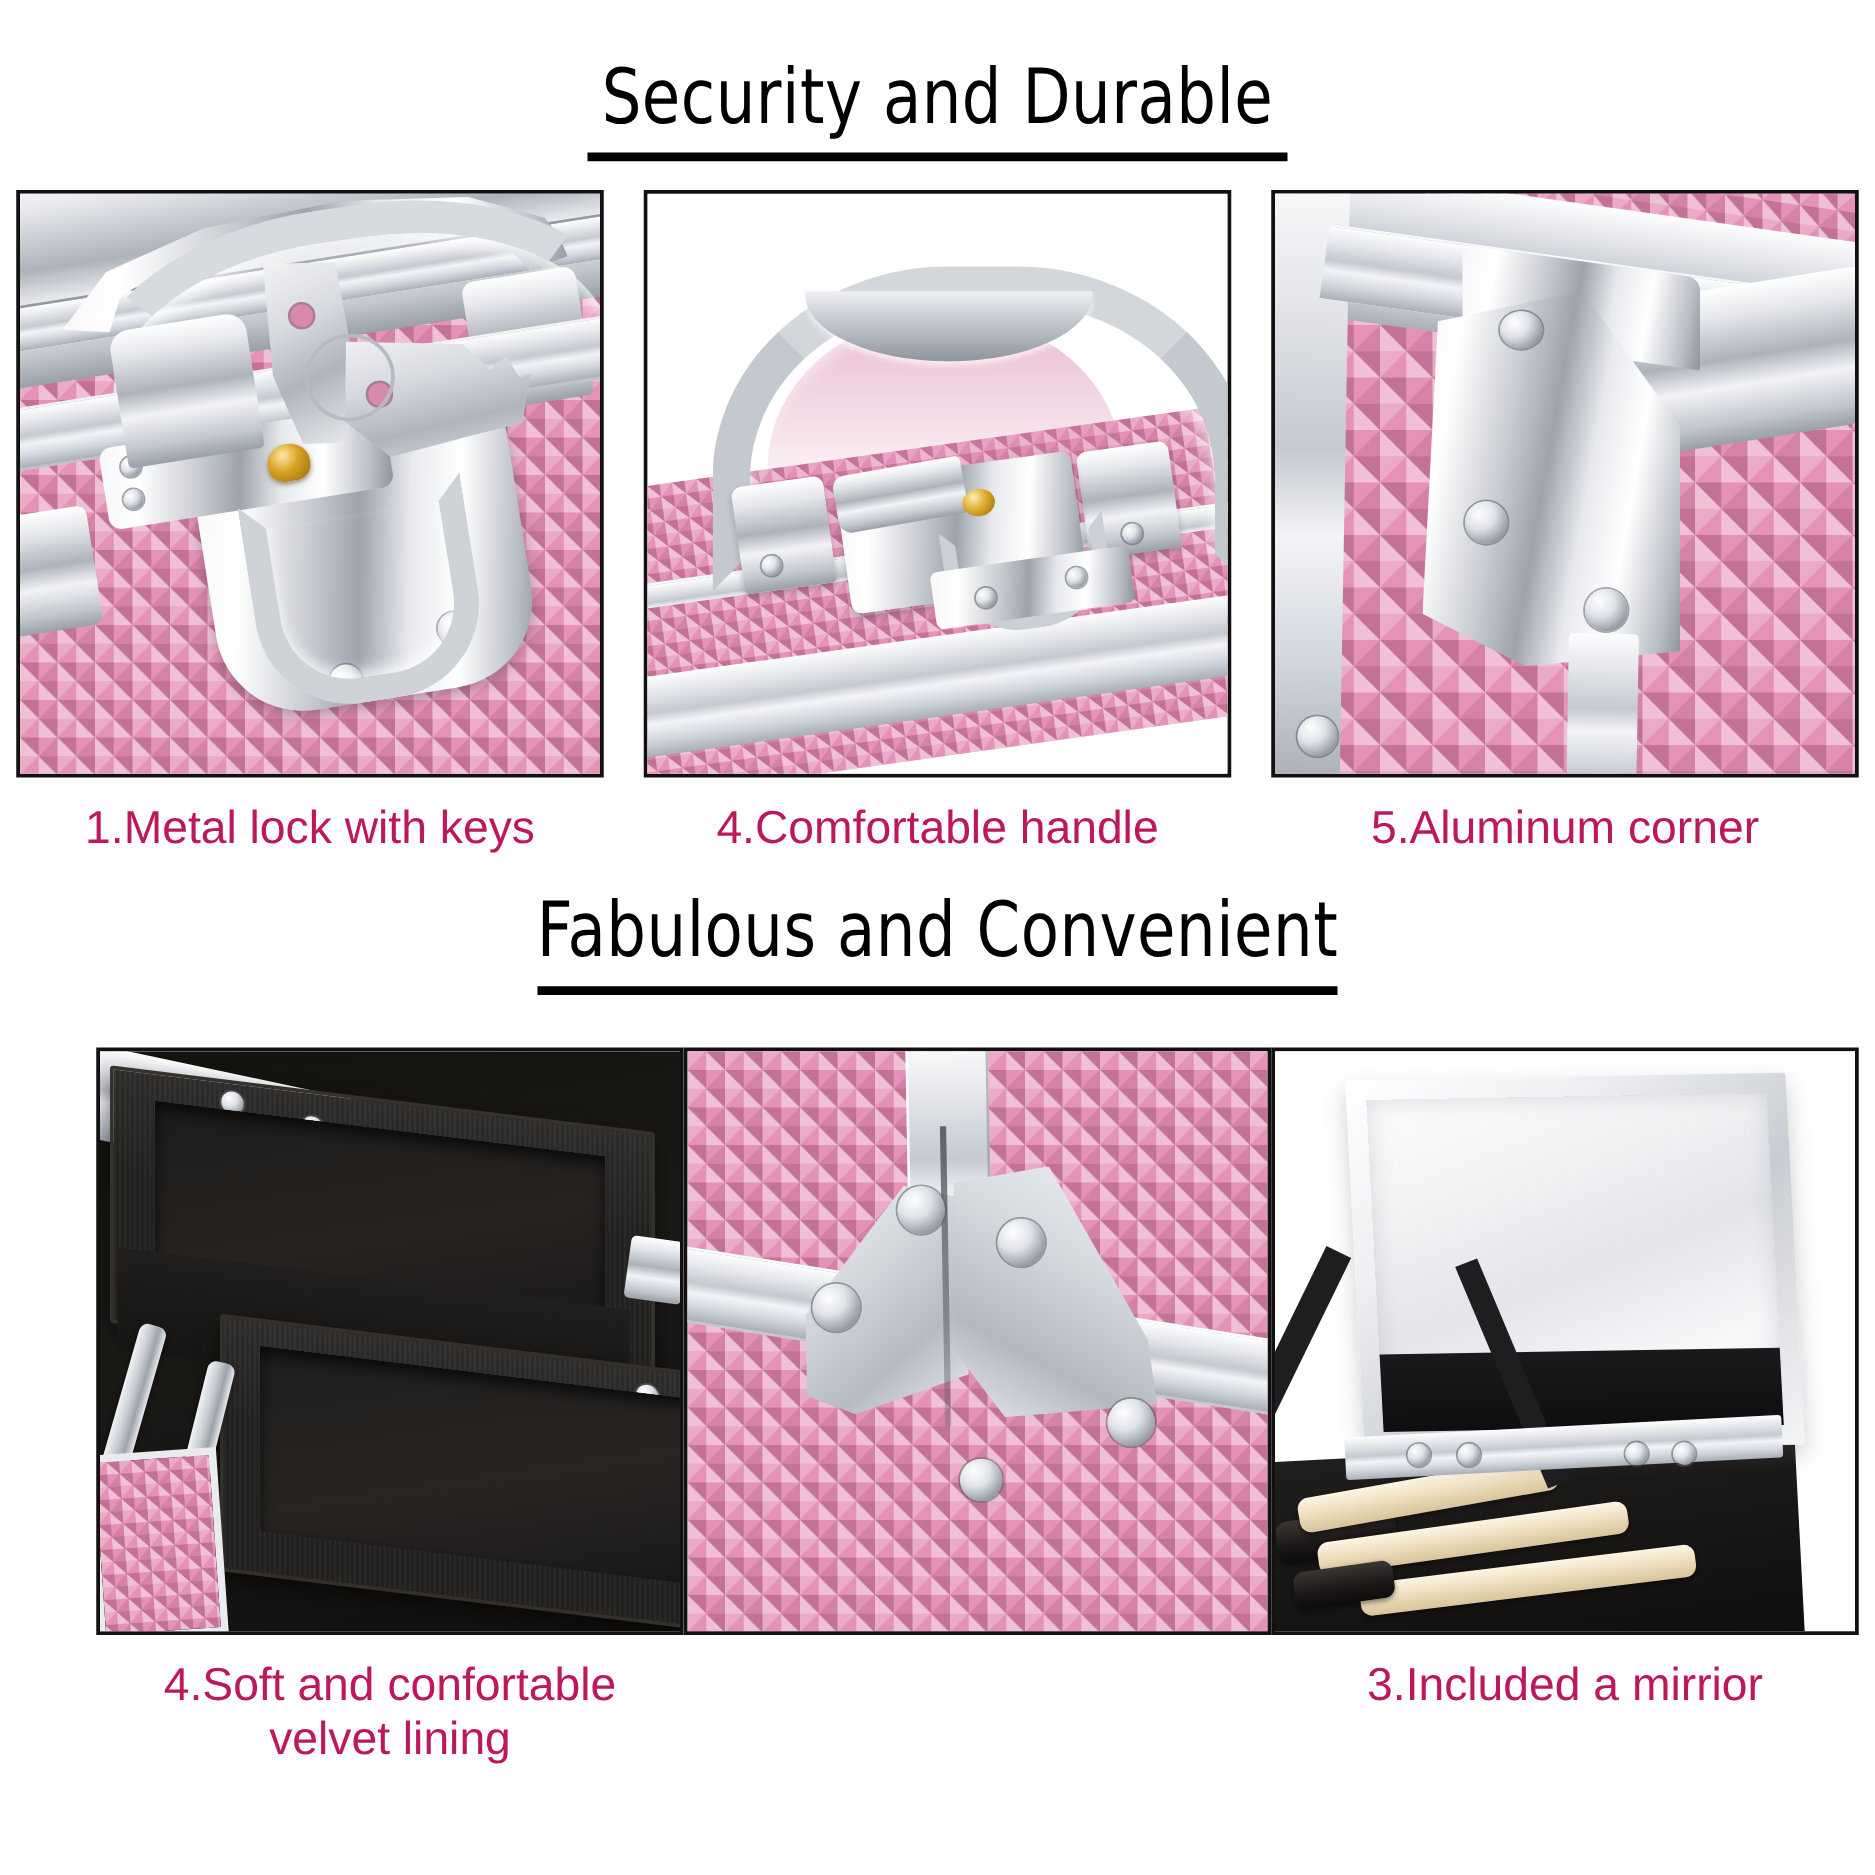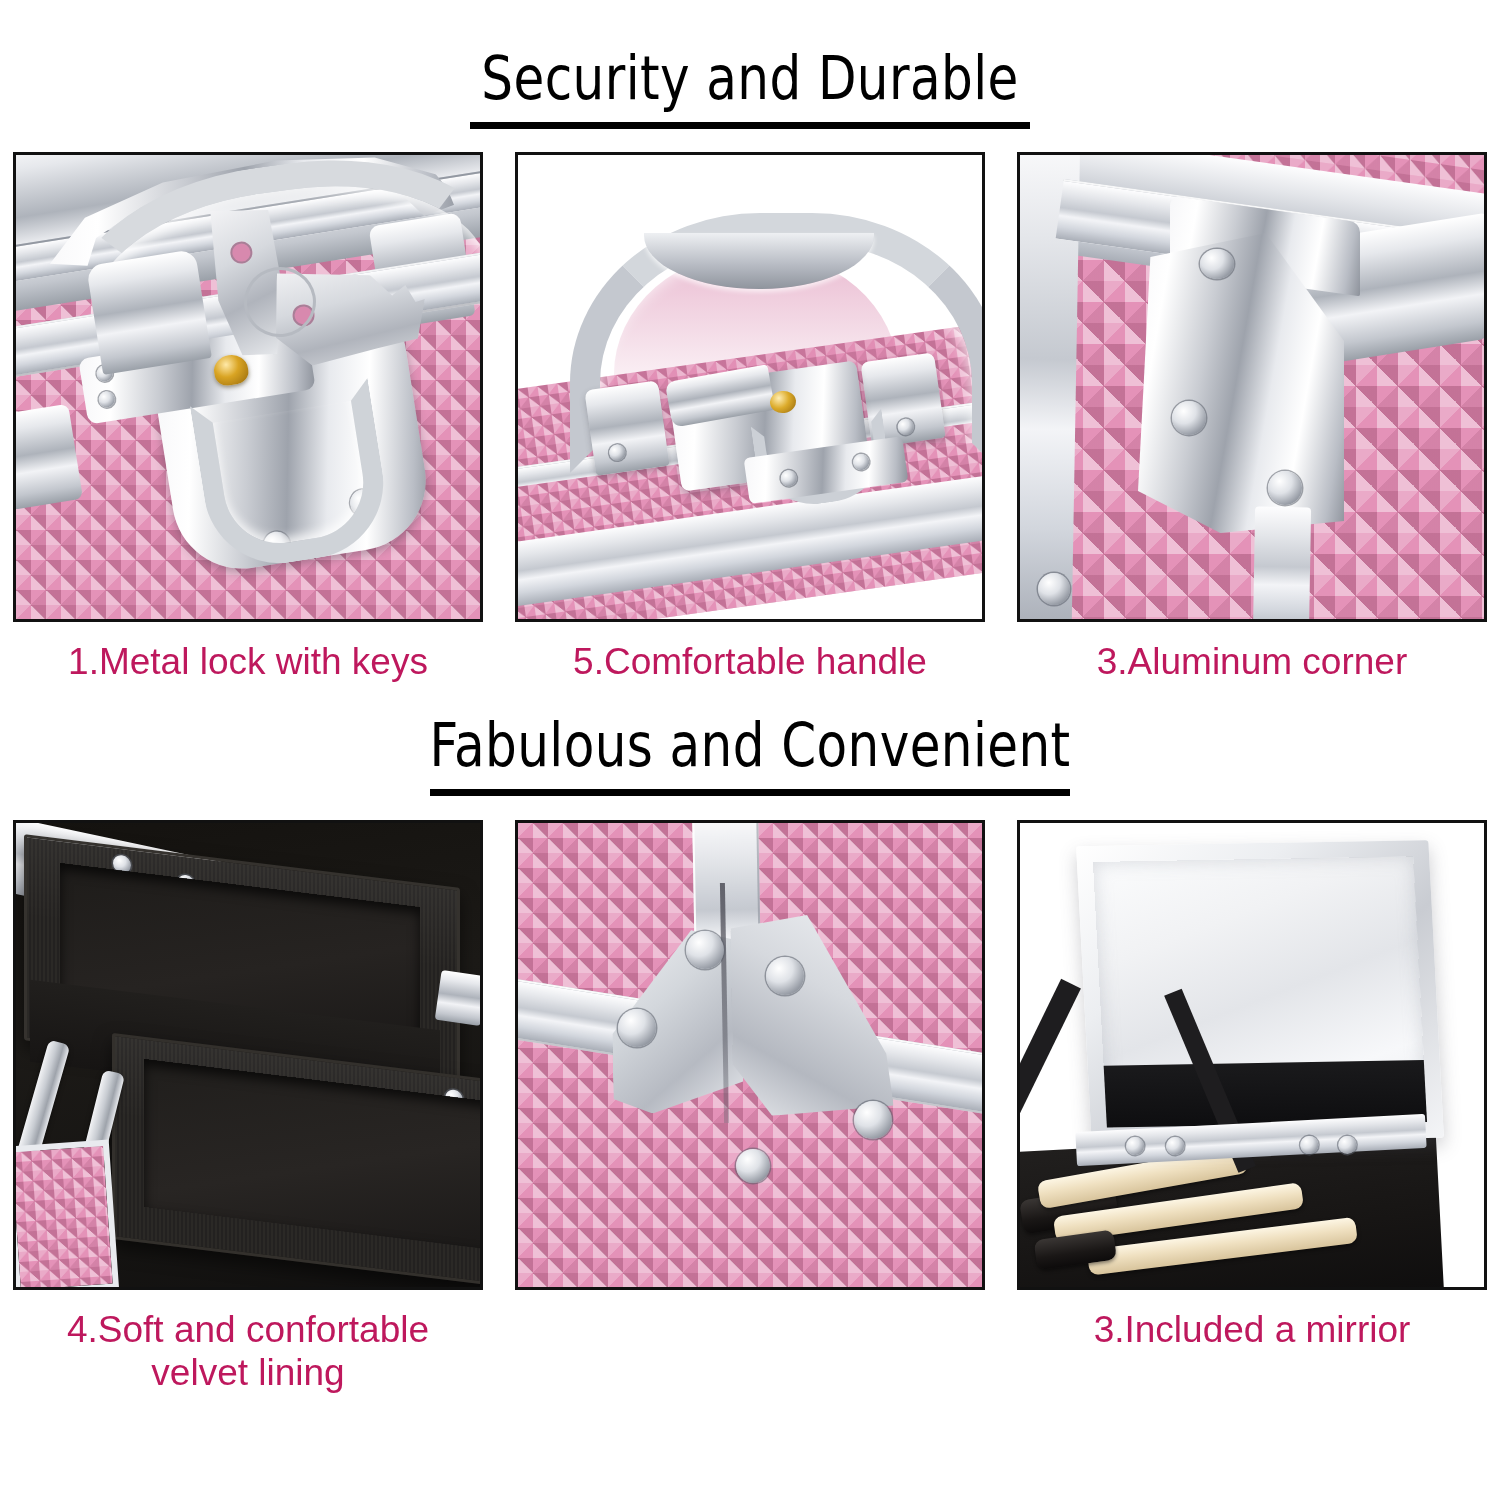--- a/index.html
+++ b/index.html
@@ -71,21 +71,21 @@
   .caption {
     font-family: "Liberation Sans", sans-serif;
     font-size: 37px;
     color: #be185d;
     line-height: 1.18;
     text-align: center;
     margin-top: 18px;
     white-space: pre-line;
   }
   #row-1 { margin-top: 23px; }
-  #row-2 { margin-top: 24px; }
+  #row-2 { margin-top: 42px; justify-content: flex-end; }
 
   
   .pink-field {
     position: absolute;
     inset: 0;
     background-color: #e492b8;
     background-image:
       linear-gradient(45deg, rgba(255,255,255,0.42) 25%, transparent 25%, transparent 75%, rgba(120,40,75,0.30) 75%),
       linear-gradient(45deg, rgba(255,255,255,0.42) 25%, transparent 25%, transparent 75%, rgba(120,40,75,0.30) 75%),
       linear-gradient(135deg, rgba(255,255,255,0.22) 25%, transparent 25%, transparent 75%, rgba(140,60,95,0.18) 75%);
@@ -552,41 +552,41 @@
         </div>
         <div class="latch-assembly chrome"></div>
         <div class="latch-lever chrome-v"></div>
         <div class="latch-hook"></div>
         <div class="latch-plate chrome">
           <span class="rivet" style="left:34px; top:18px; width:16px; height:16px;"></span>
           <span class="rivet" style="left:108px; top:12px; width:16px; height:16px;"></span>
         </div>
         <div class="brass"></div>
       </div>
-      <div class="caption">5.Comfortable handle</div>
+      <div class="caption">4.Comfortable handle</div>
     </div>
 
     <div class="cell">
       <div class="photo" id="ph3">
         <div class="pink-field coarse"></div>
         <div class="top-face pink-field"></div>
         <div class="lid-top alu"></div>
         <div class="frame-left alu"></div>
         <div class="edge-band alu"></div>
         <div class="corner-right chrome-v"></div>
         <div class="corner-top chrome"></div>
         <div class="corner-bracket chrome">
           <span class="rivet" style="left:62px; top:16px; width:34px; height:30px;"></span>
           <span class="rivet" style="left:34px; top:168px; width:34px; height:34px;"></span>
           <span class="rivet" style="left:130px; top:238px; width:34px; height:34px;"></span>
         </div>
         <div class="leg alu"></div>
         <span class="rivet" style="left:18px; top:418px; width:32px; height:32px;"></span>
       </div>
-      <div class="caption">3.Aluminum corner</div>
+      <div class="caption">5.Aluminum corner</div>
     </div>
 
   </div>
 
   <div class="section-head" id="head-2">
     <div class="section-title">Fabulous and Convenient</div>
     <div class="title-rule"></div>
   </div>
 
   <div class="grid" id="row-2">

